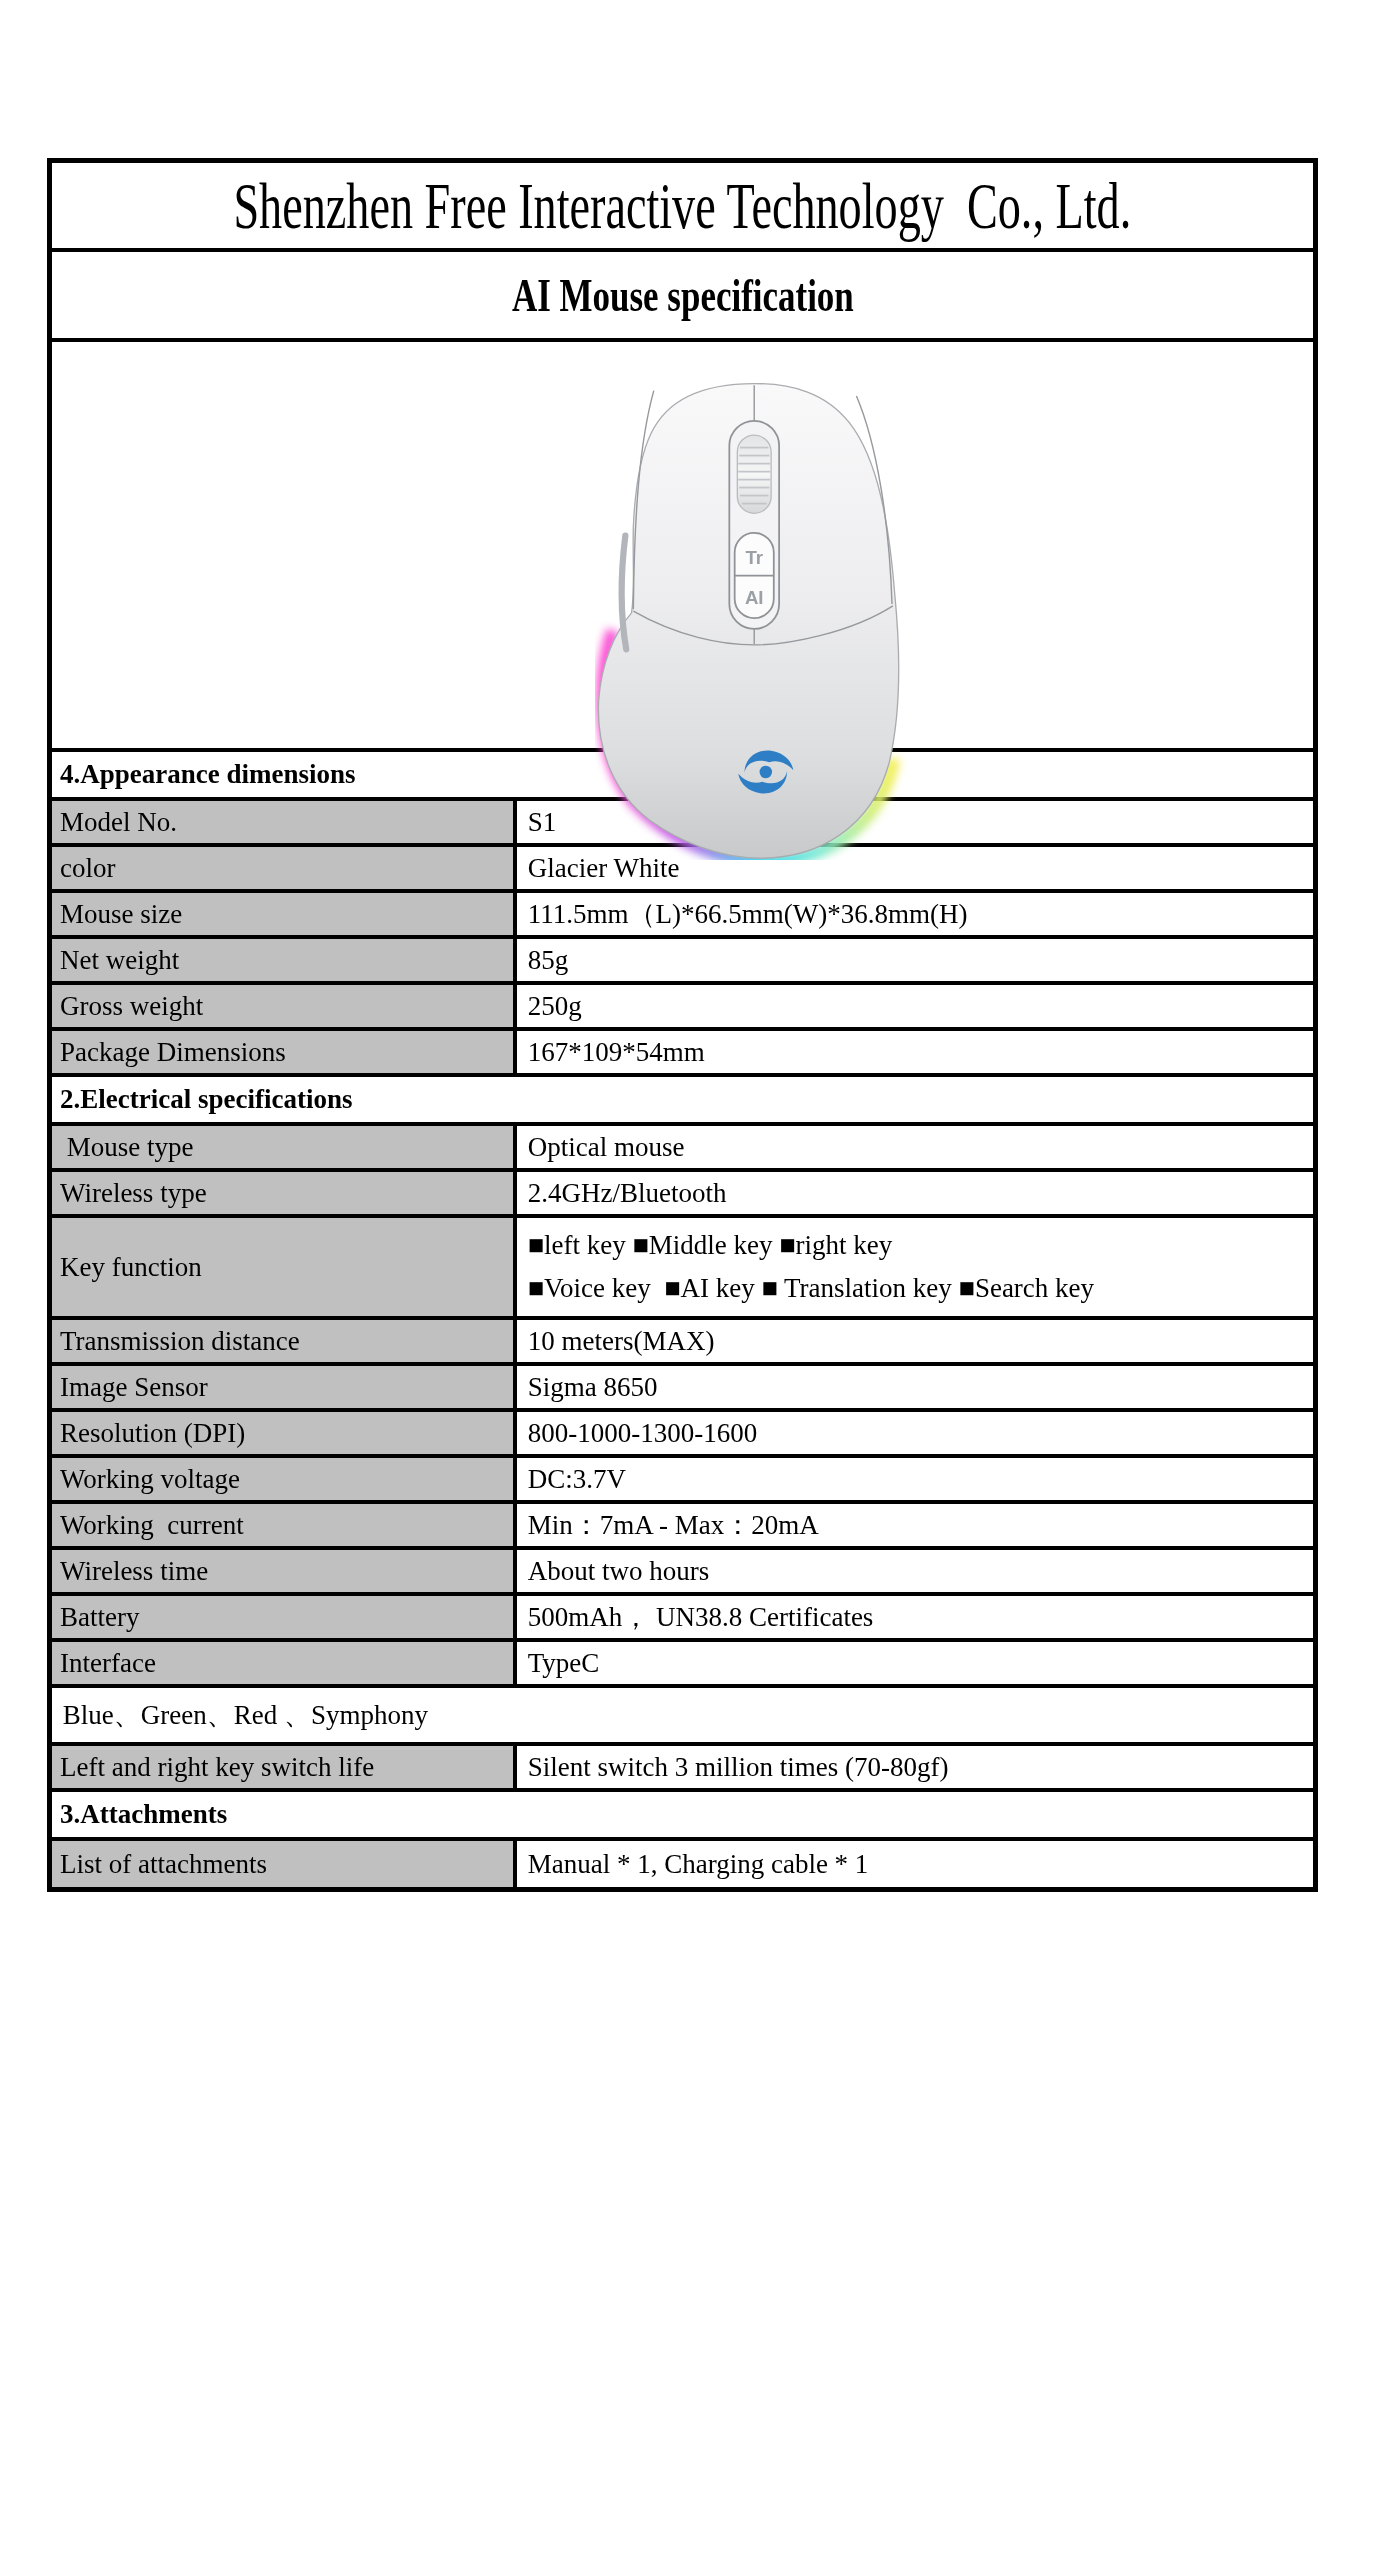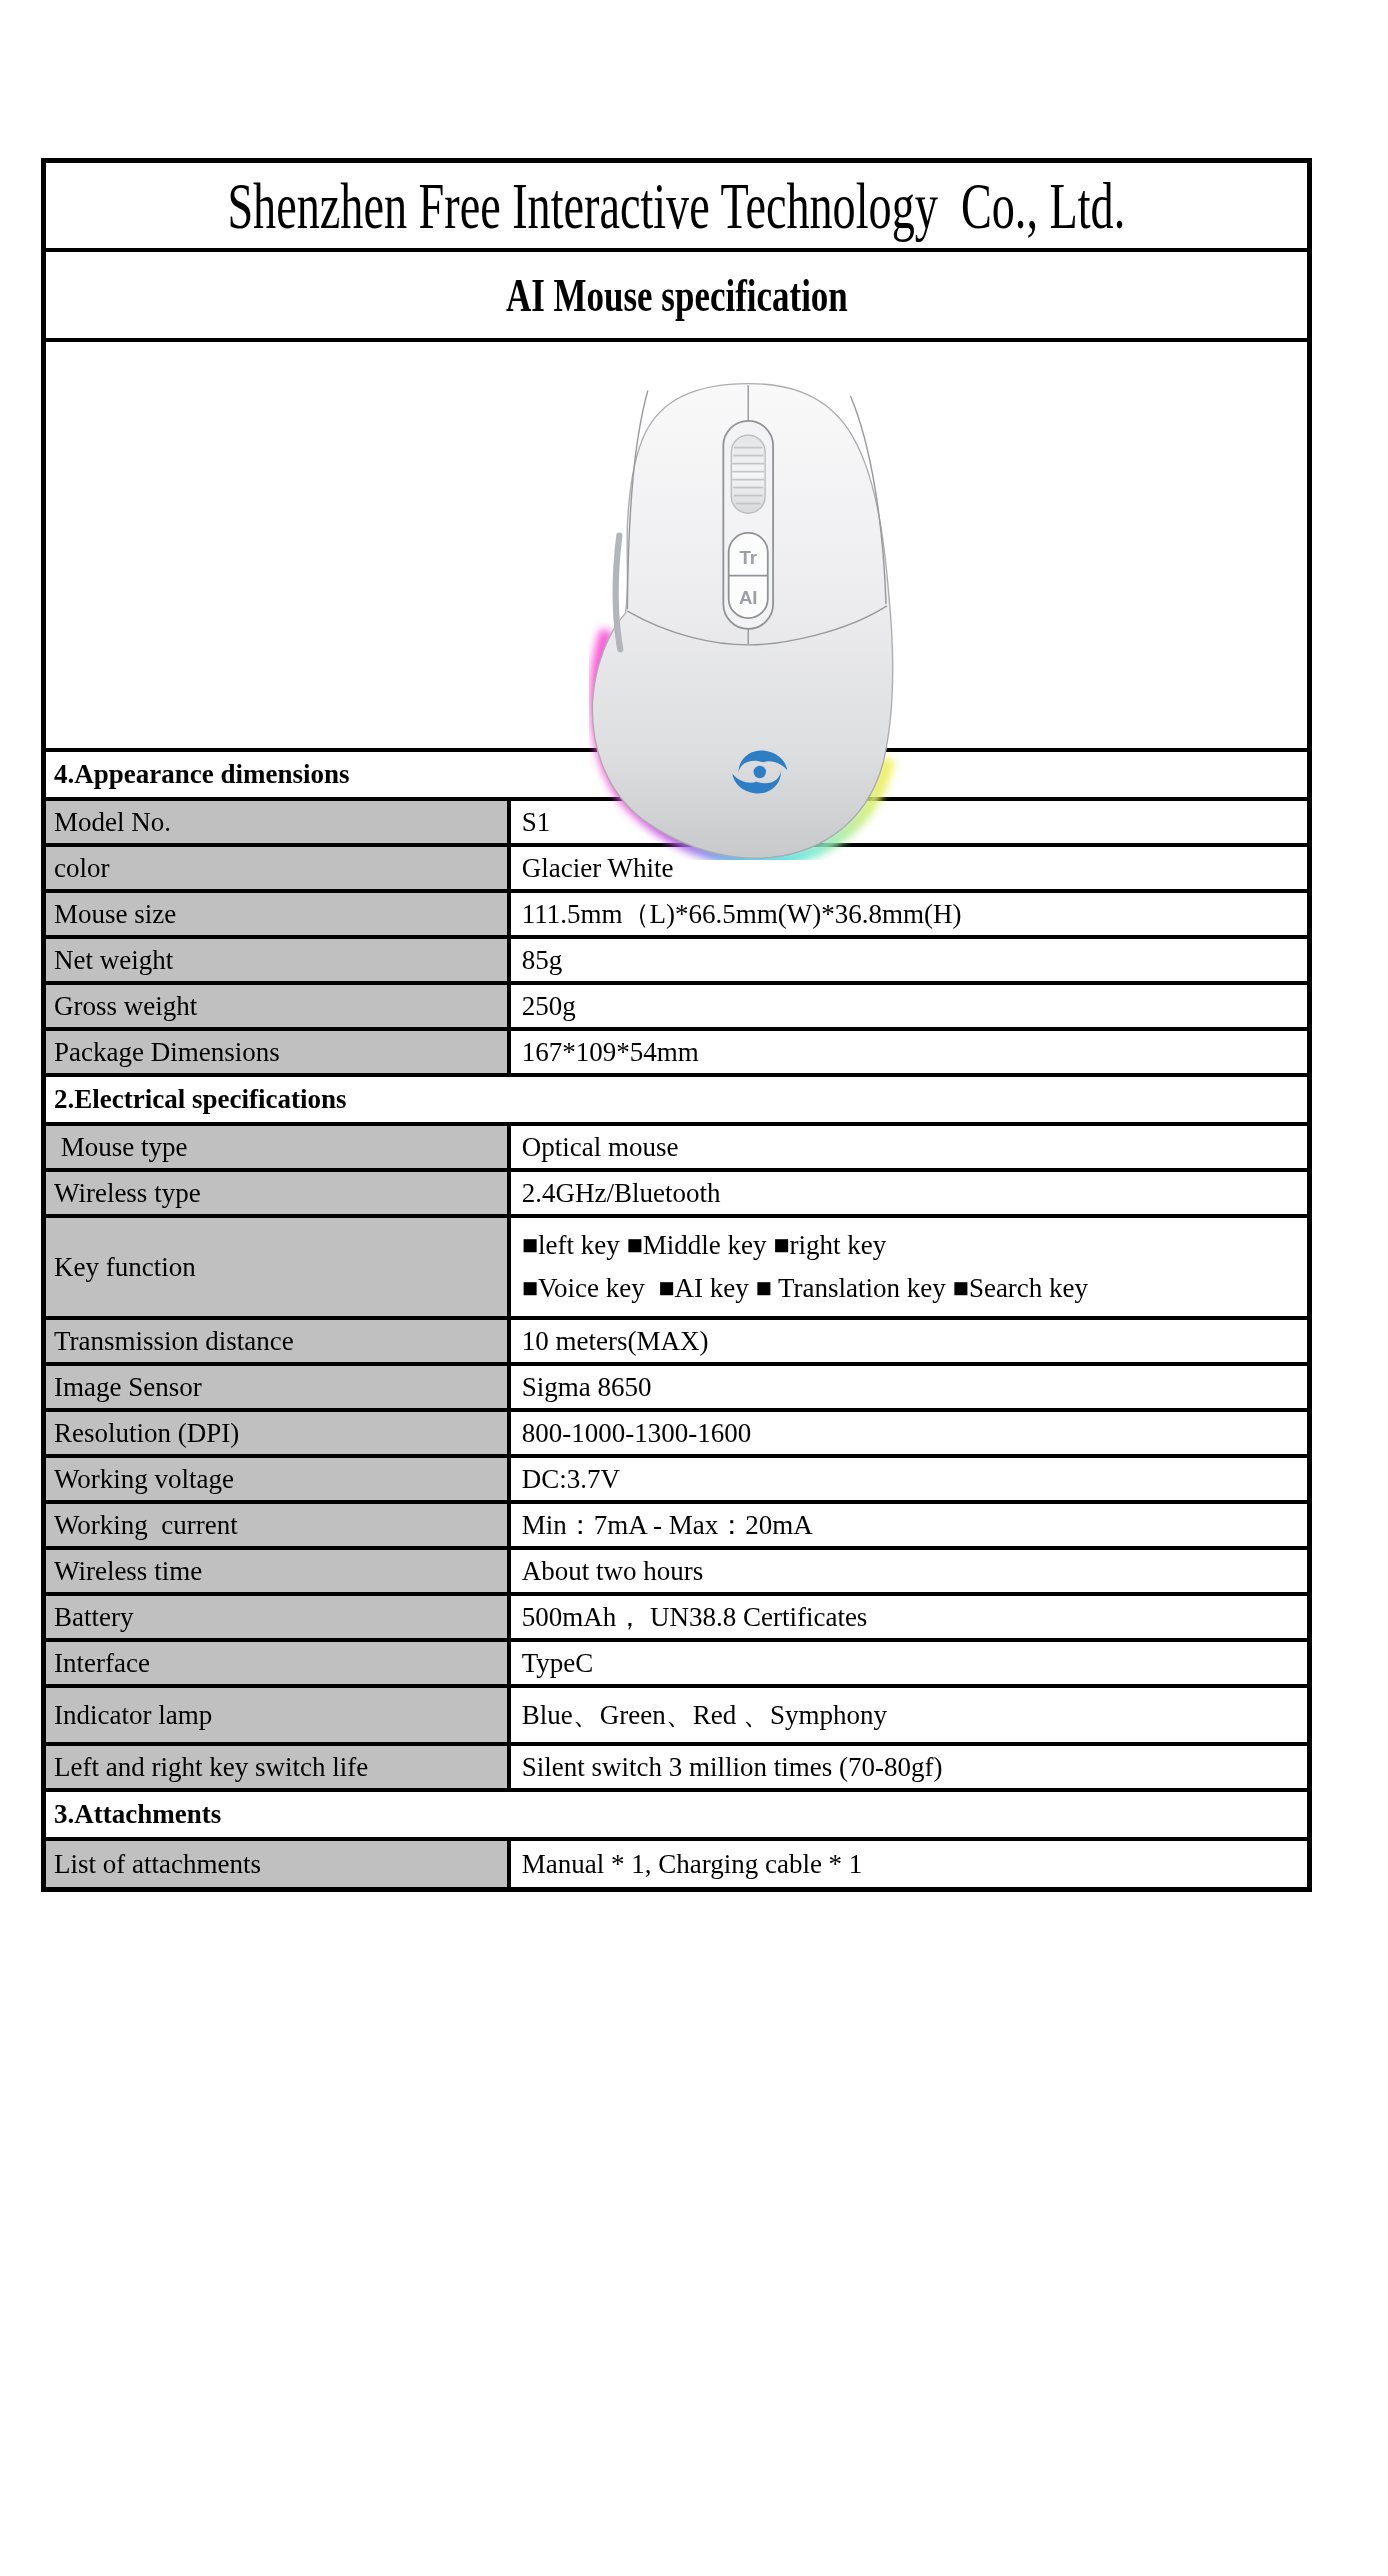--- a/index.html
+++ b/index.html
@@ -2,21 +2,21 @@
 <html style="font-size:14px"><head>
 <meta charset="utf-8">
 <style>
   html,body{margin:0;padding:0;}
   body{
     width:1388px;height:2576px;background:#ffffff;position:relative;
     font-family:"Liberation Serif","DejaVu Serif",serif;color:#000;
     overflow:hidden;
   }
   .spec-table{
-    position:absolute;left:41px;top:158px;width:1271px;
+    position:absolute;left:47px;top:158px;width:1271px;
     border:5.3px solid #000;background:#fff;box-sizing:border-box;
   }
   .trow{
     display:flex;box-sizing:border-box;border-bottom:4.4px solid #000;
     align-items:stretch;background:#fff;
   }
   .r-title{height:89px;justify-content:center;align-items:center;}
   .r-subtitle{height:90px;justify-content:center;align-items:center;}
   .r-image{height:410px;position:relative;}
   .r-section{height:49px;align-items:center;padding-left:8px;}
@@ -233,21 +233,20 @@
         <div>500mAh， UN38.8 Certificates</div>
       </div>
   </div>
   <div class="trow r-std">
     <div class="cell label">Interface</div>
     <div class="cell value">
         <div>TypeC</div>
       </div>
   </div>
   <div class="trow r-lamp">
-    <div class="cell label">Indicator lamp</div>
     <div class="cell value">
         <div>Blue、Green、Red 、Symphony</div>
       </div>
   </div>
   <div class="trow r-std">
     <div class="cell label">Left and right key switch life</div>
     <div class="cell value">
         <div>Silent switch 3 million times (70-80gf)</div>
       </div>
   </div>

